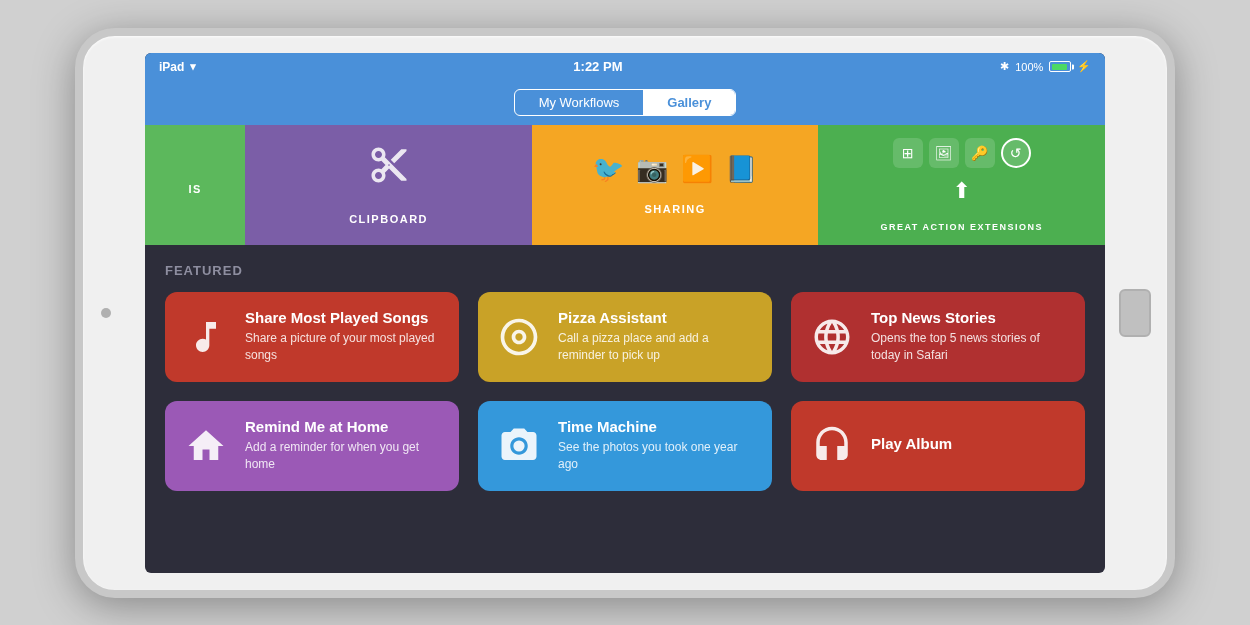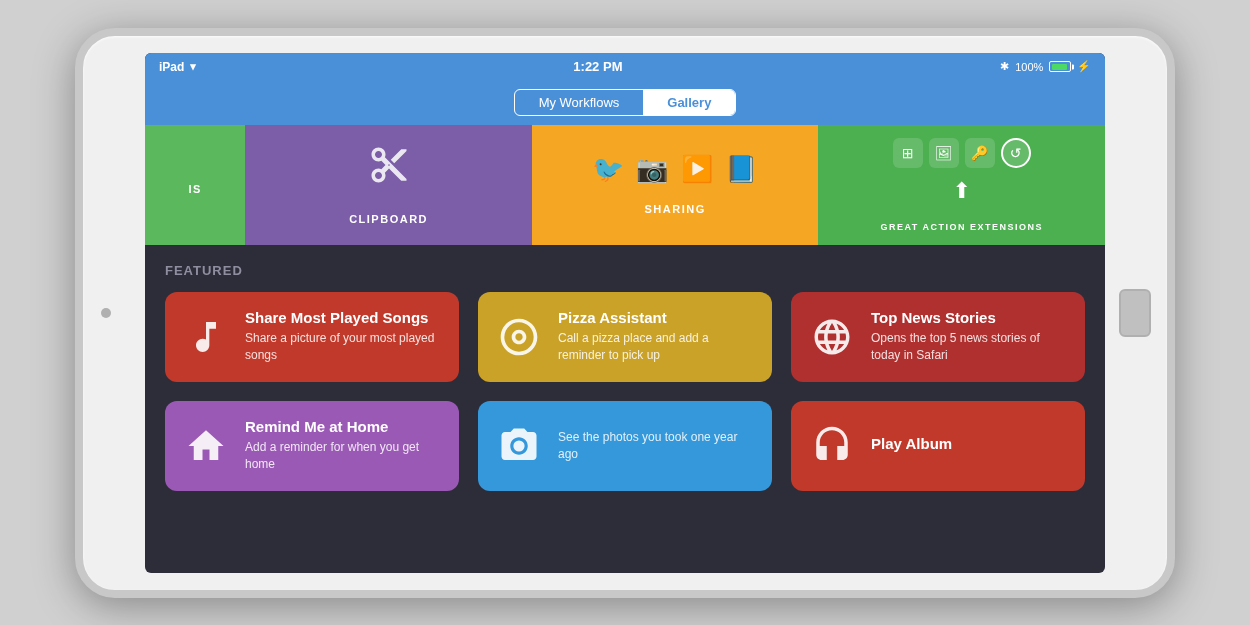--- a/index.html
+++ b/index.html
@@ -429,20 +429,21 @@
         </div>
 
         <div class="card blue">
           <div class="card-icon">
             <svg width="42" height="42" viewBox="0 0 24 24" fill="white" opacity="0.9">
               <circle cx="12" cy="12" r="3.2"></circle>
               <path d="M9 2L7.17 4H4c-1.1 0-2 .9-2 2v12c0 1.1.9 2 2 2h16c1.1 0 2-.9 2-2V6c0-1.1-.9-2-2-2h-3.17L15 2H9zm3 15c-2.76 0-5-2.24-5-5s2.24-5 5-5 5 2.24 5 5-2.24 5-5 5z"></path>
             </svg>
           </div>
           <div class="card-text">
+            <div class="card-title">Time Machine</div>
             <div class="card-desc">See the photos you took one year ago</div>
           </div>
         </div>
 
         <div class="card red2">
           <div class="card-icon">
             <svg width="42" height="42" viewBox="0 0 24 24" fill="white" opacity="0.9">
               <path d="M12 1c-4.97 0-9 4.03-9 9v7c0 1.66 1.34 3 3 3h3v-8H5v-2c0-3.87 3.13-7 7-7s7 3.13 7 7v2h-4v8h3c1.66 0 3-1.34 3-3v-7c0-4.97-4.03-9-9-9z"></path>
             </svg>
           </div>

